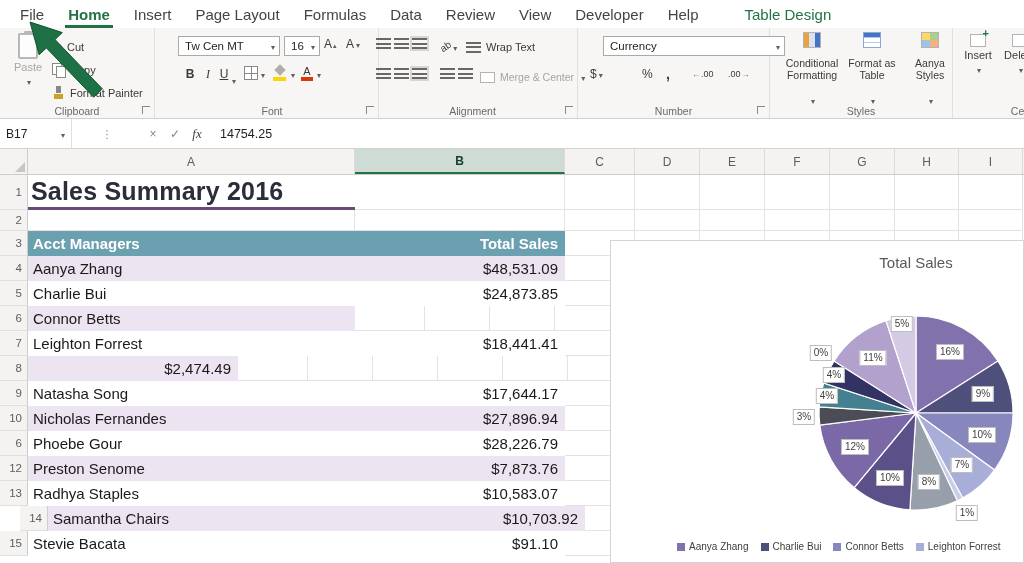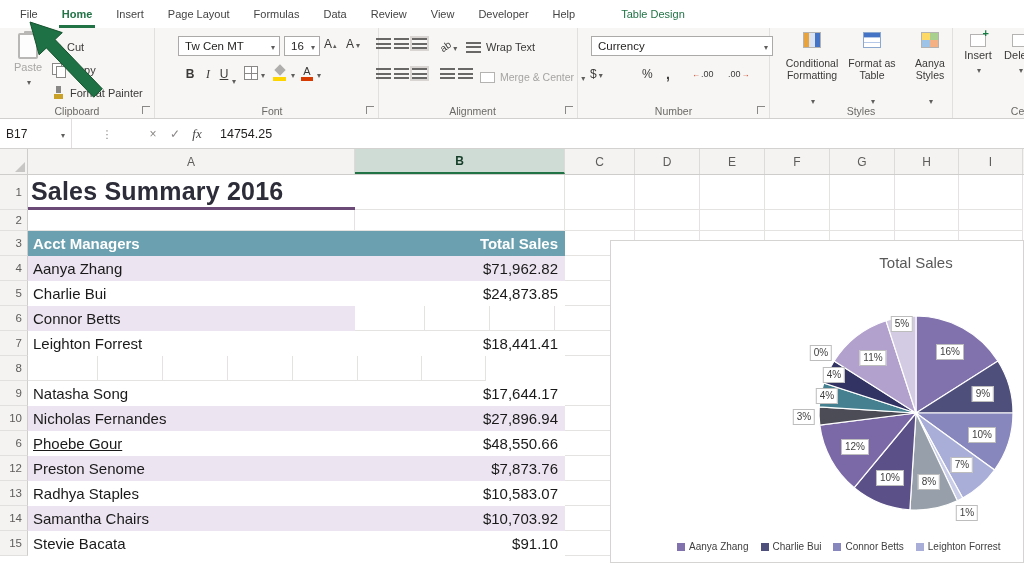--- a/index.html
+++ b/index.html
@@ -1,21 +1,21 @@
 <!DOCTYPE html>
 <html><head>
 <meta charset="utf-8">
 <style>
   *{margin:0;padding:0;box-sizing:border-box}
   html,body{width:1024px;height:563px;overflow:hidden;background:#fff;
     font-family:"Liberation Sans",sans-serif;position:relative}
 
   
   .menubar{height:28px;display:flex;align-items:stretch;padding-left:8px;background:#fff}
-  .tab{padding:14px 12px;font-size:11px;color:#444;display:flex;align-items:center;position:relative;cursor:default}
+  .tab{padding:14px 12px;font-size:15px;color:#444;display:flex;align-items:center;position:relative;cursor:default}
   .tab.active{color:#217346;font-weight:bold}
   .tab.active::after{content:"";position:absolute;left:9px;right:9px;bottom:0;height:3px;background:#217346}
   .tab.contextual{color:#217346;margin-left:22px}
 
   
   .ribbon{height:91px;background:#f7f6f4;border-bottom:1px solid #d2d0ce;position:relative;color:#3b3a39}
   .group{position:absolute;top:0;height:100%;border-right:1px solid #e2e0de}
   .glabel{position:absolute;bottom:1px;width:100%;text-align:center;font-size:10.5px;color:#6b6966}
   .launcher{position:absolute;right:4px;bottom:4px;width:8px;height:8px;border-left:1px solid #8a8886;border-top:1px solid #8a8886}
   .dd::after{content:"▾";font-size:8px;color:#605e5c;margin-left:2px}
@@ -233,21 +233,21 @@
     <div class="smallbtn gray" style="left:112px;top:40px;font-size:10.5px">
       <span class="mergeicon"></span>
       <span>Merge &amp; Center</span>
       <span class="dd"></span>
     </div>
     <span class="launcher"></span>
     <div class="glabel">Alignment</div>
   </div>
 
   <div class="group" style="left:578px;width:192px">
-    <div class="combo" style="left:13px;top:8px;width:182px">
+    <div class="combo" style="left:25px;top:8px;width:182px">
       <span>Currency</span>
       <span class="dd"></span>
     </div>
     <div class="nbtn" style="left:12px">
       <span>$</span>
         <span class="dd"></span>
     </div>
     <div class="nbtn" style="left:64px">
       <span>%</span>
     </div>
@@ -356,21 +356,21 @@
         <div class="cell g" style="width: 65px;"></div>
         <div class="cell g" style="width: 65px;"></div>
         <div class="cell g" style="width: 65px;"></div>
         <div class="cell g" style="width: 65px;"></div>
         <div class="cell g" style="width: 64px;"></div>
         <div class="cell g" style="width: 64px;"></div>
       </div>
       <div class="row" style="height: 25px;">
         <div class="rowh">4</div>
         <div class="cell name band" style="width: 327px;">Aanya Zhang</div>
-        <div class="cell val band" style="width: 210px;">$71,962.82</div>
+        <div class="cell val band" style="width: 210px;">$48,531.09</div>
         <div class="cell g" style="width: 70px;"></div>
         <div class="cell g" style="width: 65px;"></div>
         <div class="cell g" style="width: 65px;"></div>
         <div class="cell g" style="width: 65px;"></div>
         <div class="cell g" style="width: 65px;"></div>
         <div class="cell g" style="width: 64px;"></div>
         <div class="cell g" style="width: 64px;"></div>
       </div>
       <div class="row" style="height: 25px;">
         <div class="rowh">5</div>
@@ -402,20 +402,21 @@
         <div class="cell g" style="width: 70px;"></div>
         <div class="cell g" style="width: 65px;"></div>
         <div class="cell g" style="width: 65px;"></div>
         <div class="cell g" style="width: 65px;"></div>
         <div class="cell g" style="width: 65px;"></div>
         <div class="cell g" style="width: 64px;"></div>
         <div class="cell g" style="width: 64px;"></div>
       </div>
       <div class="row" style="height: 25px;">
         <div class="rowh">8</div>
+        <div class="cell val band" style="width: 210px;">$2,474.49</div>
         <div class="cell g" style="width: 70px;"></div>
         <div class="cell g" style="width: 65px;"></div>
         <div class="cell g" style="width: 65px;"></div>
         <div class="cell g" style="width: 65px;"></div>
         <div class="cell g" style="width: 65px;"></div>
         <div class="cell g" style="width: 64px;"></div>
         <div class="cell g" style="width: 64px;"></div>
       </div>
       <div class="row" style="height: 25px;">
         <div class="rowh">9</div>
@@ -436,22 +437,22 @@
         <div class="cell g" style="width: 70px;"></div>
         <div class="cell g" style="width: 65px;"></div>
         <div class="cell g" style="width: 65px;"></div>
         <div class="cell g" style="width: 65px;"></div>
         <div class="cell g" style="width: 65px;"></div>
         <div class="cell g" style="width: 64px;"></div>
         <div class="cell g" style="width: 64px;"></div>
       </div>
       <div class="row" style="height: 25px;">
         <div class="rowh">6</div>
-        <div class="cell name" style="width: 327px; text-decoration: underline;">Phoebe Gour</div>
-        <div class="cell val" style="width: 210px;">$48,550.66</div>
+        <div class="cell name" style="width: 327px;">Phoebe Gour</div>
+        <div class="cell val" style="width: 210px;">$28,226.79</div>
         <div class="cell g" style="width: 70px;"></div>
         <div class="cell g" style="width: 65px;"></div>
         <div class="cell g" style="width: 65px;"></div>
         <div class="cell g" style="width: 65px;"></div>
         <div class="cell g" style="width: 65px;"></div>
         <div class="cell g" style="width: 64px;"></div>
         <div class="cell g" style="width: 64px;"></div>
       </div>
       <div class="row" style="height: 25px;">
         <div class="rowh">12</div>
@@ -470,21 +471,21 @@
         <div class="cell name" style="width: 327px;">Radhya Staples</div>
         <div class="cell val" style="width: 210px;">$10,583.07</div>
         <div class="cell g" style="width: 70px;"></div>
         <div class="cell g" style="width: 65px;"></div>
         <div class="cell g" style="width: 65px;"></div>
         <div class="cell g" style="width: 65px;"></div>
         <div class="cell g" style="width: 65px;"></div>
         <div class="cell g" style="width: 64px;"></div>
         <div class="cell g" style="width: 64px;"></div>
       </div>
-      <div class="row" style="height: 25px;">
+      <div class="row" style="height: 25px; padding-left: 20px;">
         <div class="rowh">14</div>
         <div class="cell name band" style="width: 327px;">Samantha Chairs</div>
         <div class="cell val band" style="width: 210px;">$10,703.92</div>
         <div class="cell g" style="width: 70px;"></div>
         <div class="cell g" style="width: 65px;"></div>
         <div class="cell g" style="width: 65px;"></div>
         <div class="cell g" style="width: 65px;"></div>
         <div class="cell g" style="width: 65px;"></div>
         <div class="cell g" style="width: 64px;"></div>
         <div class="cell g" style="width: 64px;"></div>

